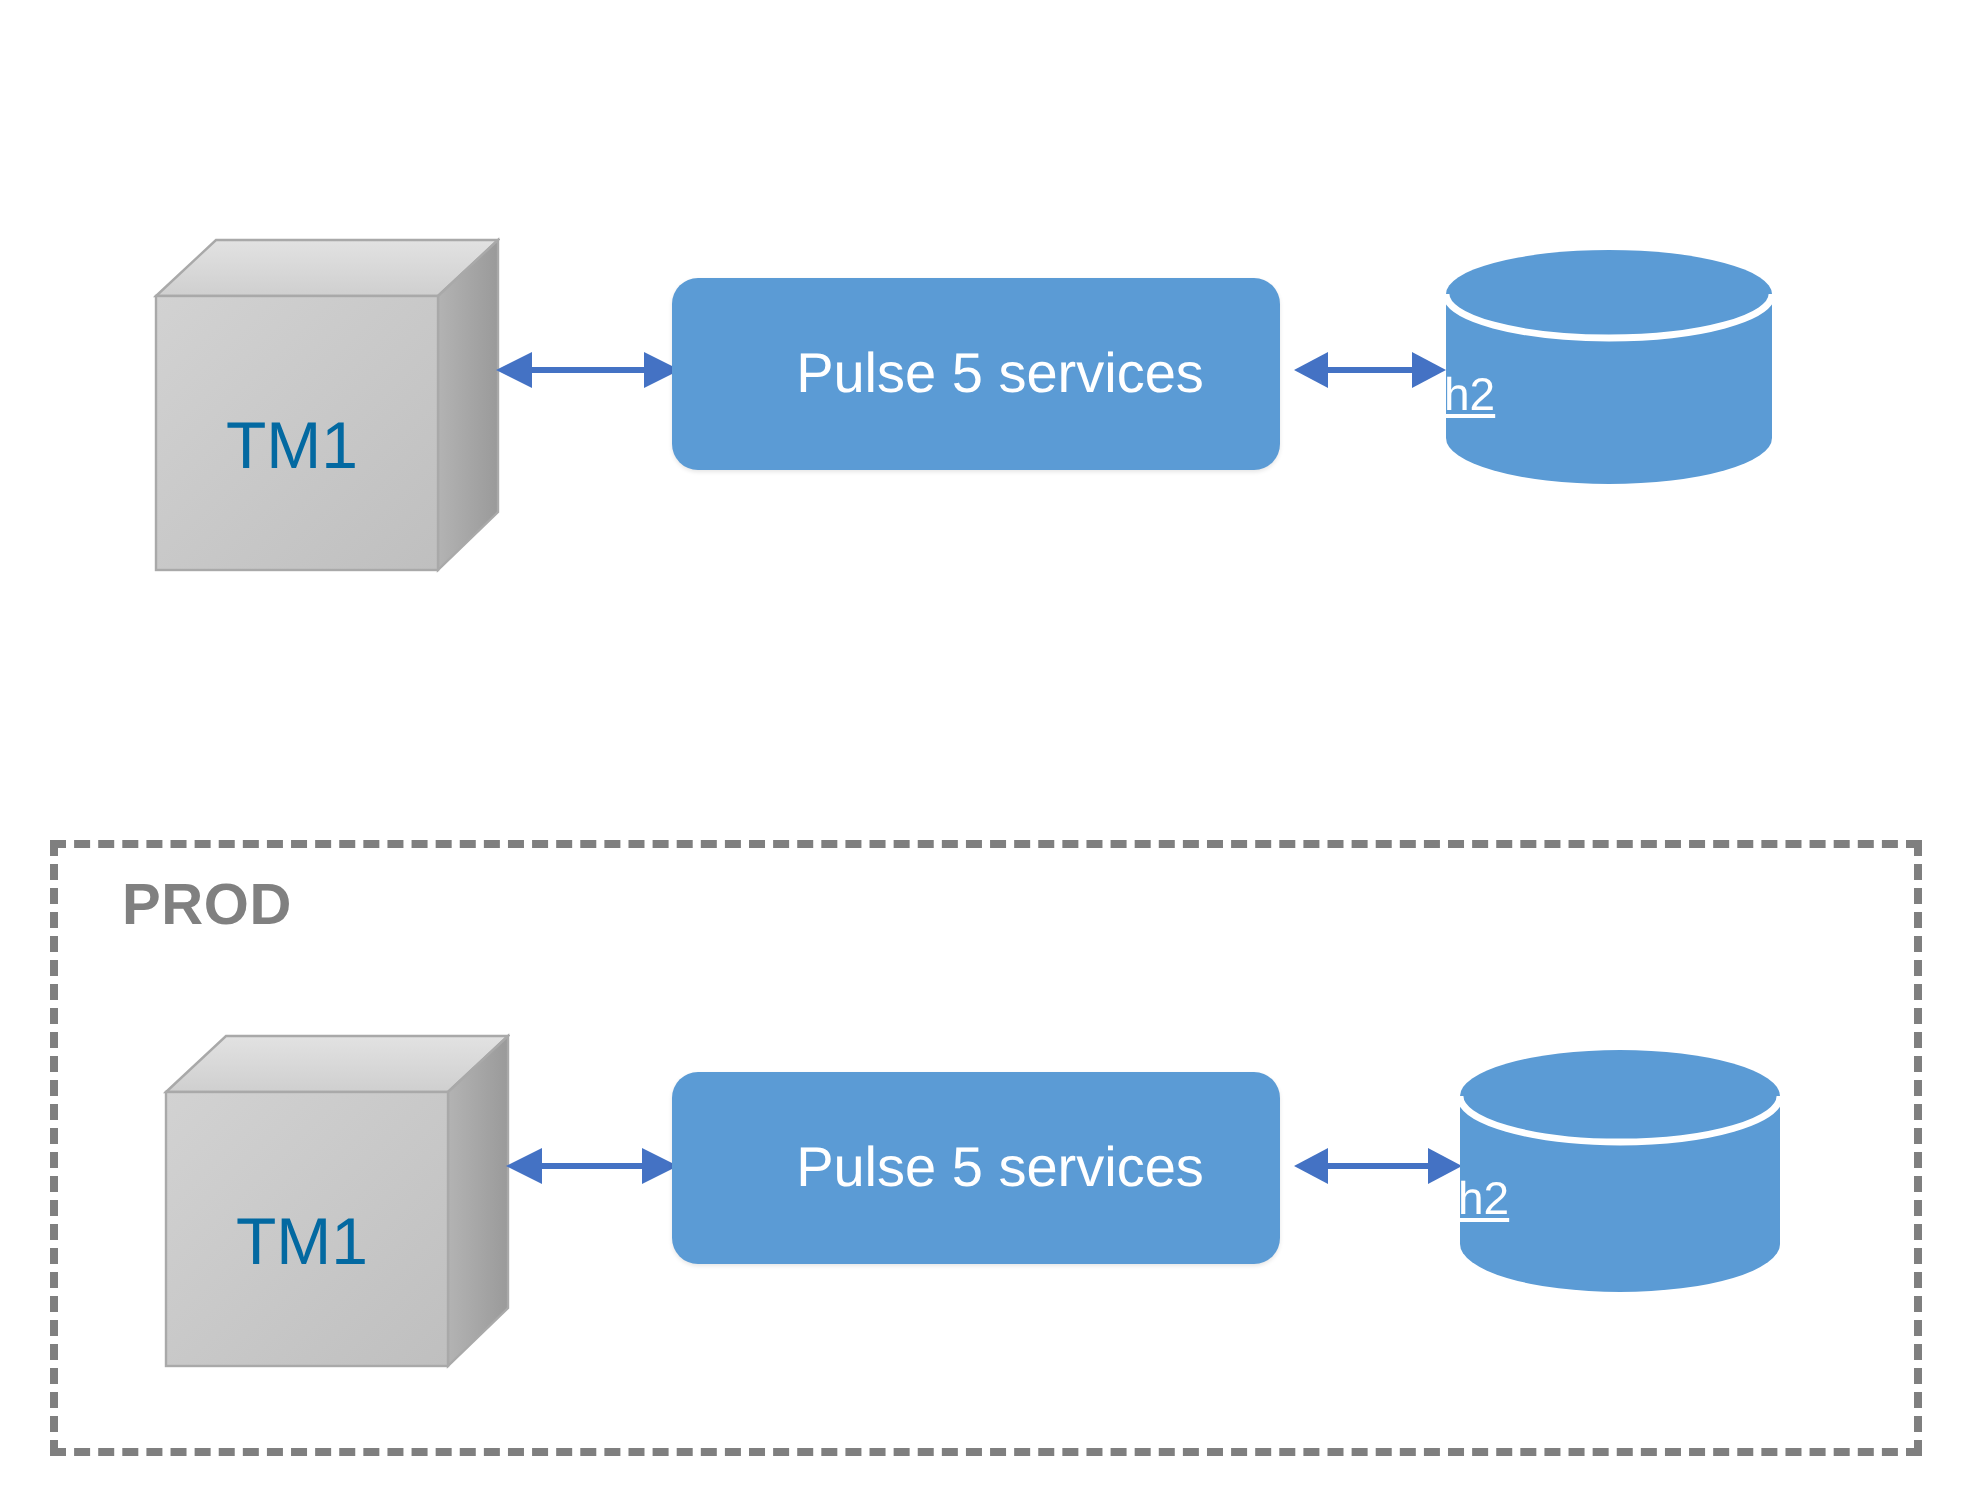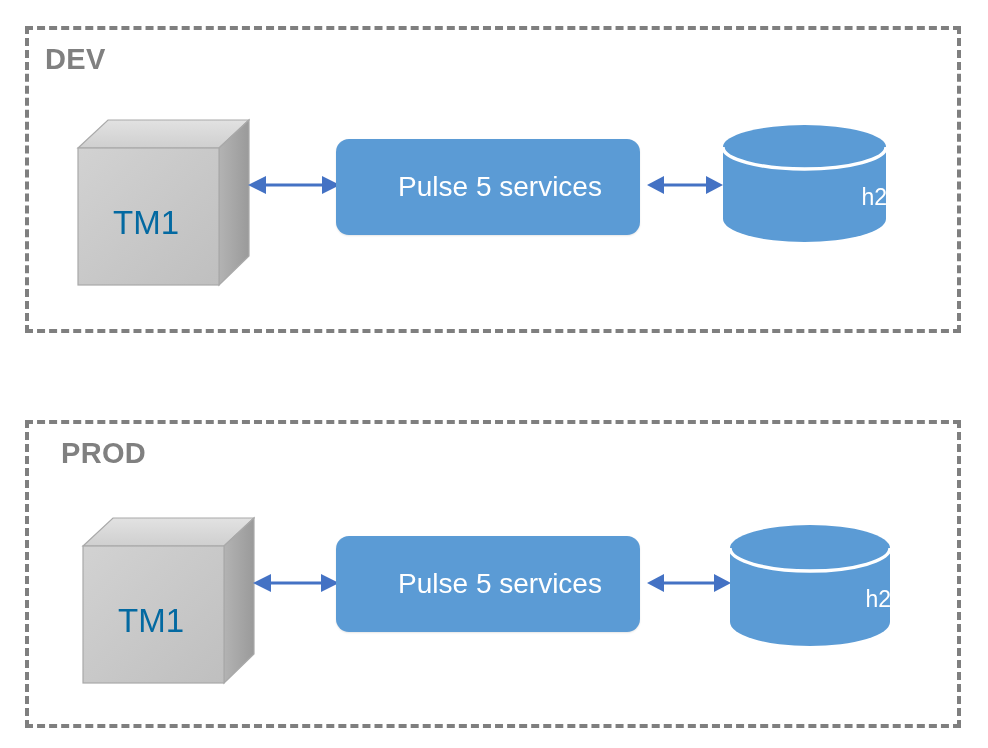--- a/index.html
+++ b/index.html
@@ -87,41 +87,39 @@
 
   
   .cylinder {
     position: absolute;
   }
   .cylinder svg { display: block; }
   .cylinder .cyl-label {
     position: absolute;
     left: 0;
     width: 100%;
-    text-align: right;
+    text-align: left;
     color: #ffffff;
     font-size: 23px;
     line-height: 1;
     white-space: nowrap;
+    text-decoration: underline;
   }
 
   
   .arrow {
     position: absolute;
   }
   .arrow svg { display: block; }
 </style>
 </head>
 <body>
 
 <div class="canvas">
 
-  <div class="env-box" id="env-dev">
-    <div class="env-label">DEV</div>
-  </div>
 
   <div class="row">
 
     <div class="cube" style="left:75px; top:118px;">
       <svg viewBox="0 0 175 170" xmlns="http://www.w3.org/2000/svg">
         <defs>
           <linearGradient id="cfFrontD" x1="0" y1="0" x2="1" y2="1">
             <stop offset="0%" stop-color="#D2D2D2"></stop>
             <stop offset="100%" stop-color="#BFBFBF"></stop>
           </linearGradient>

